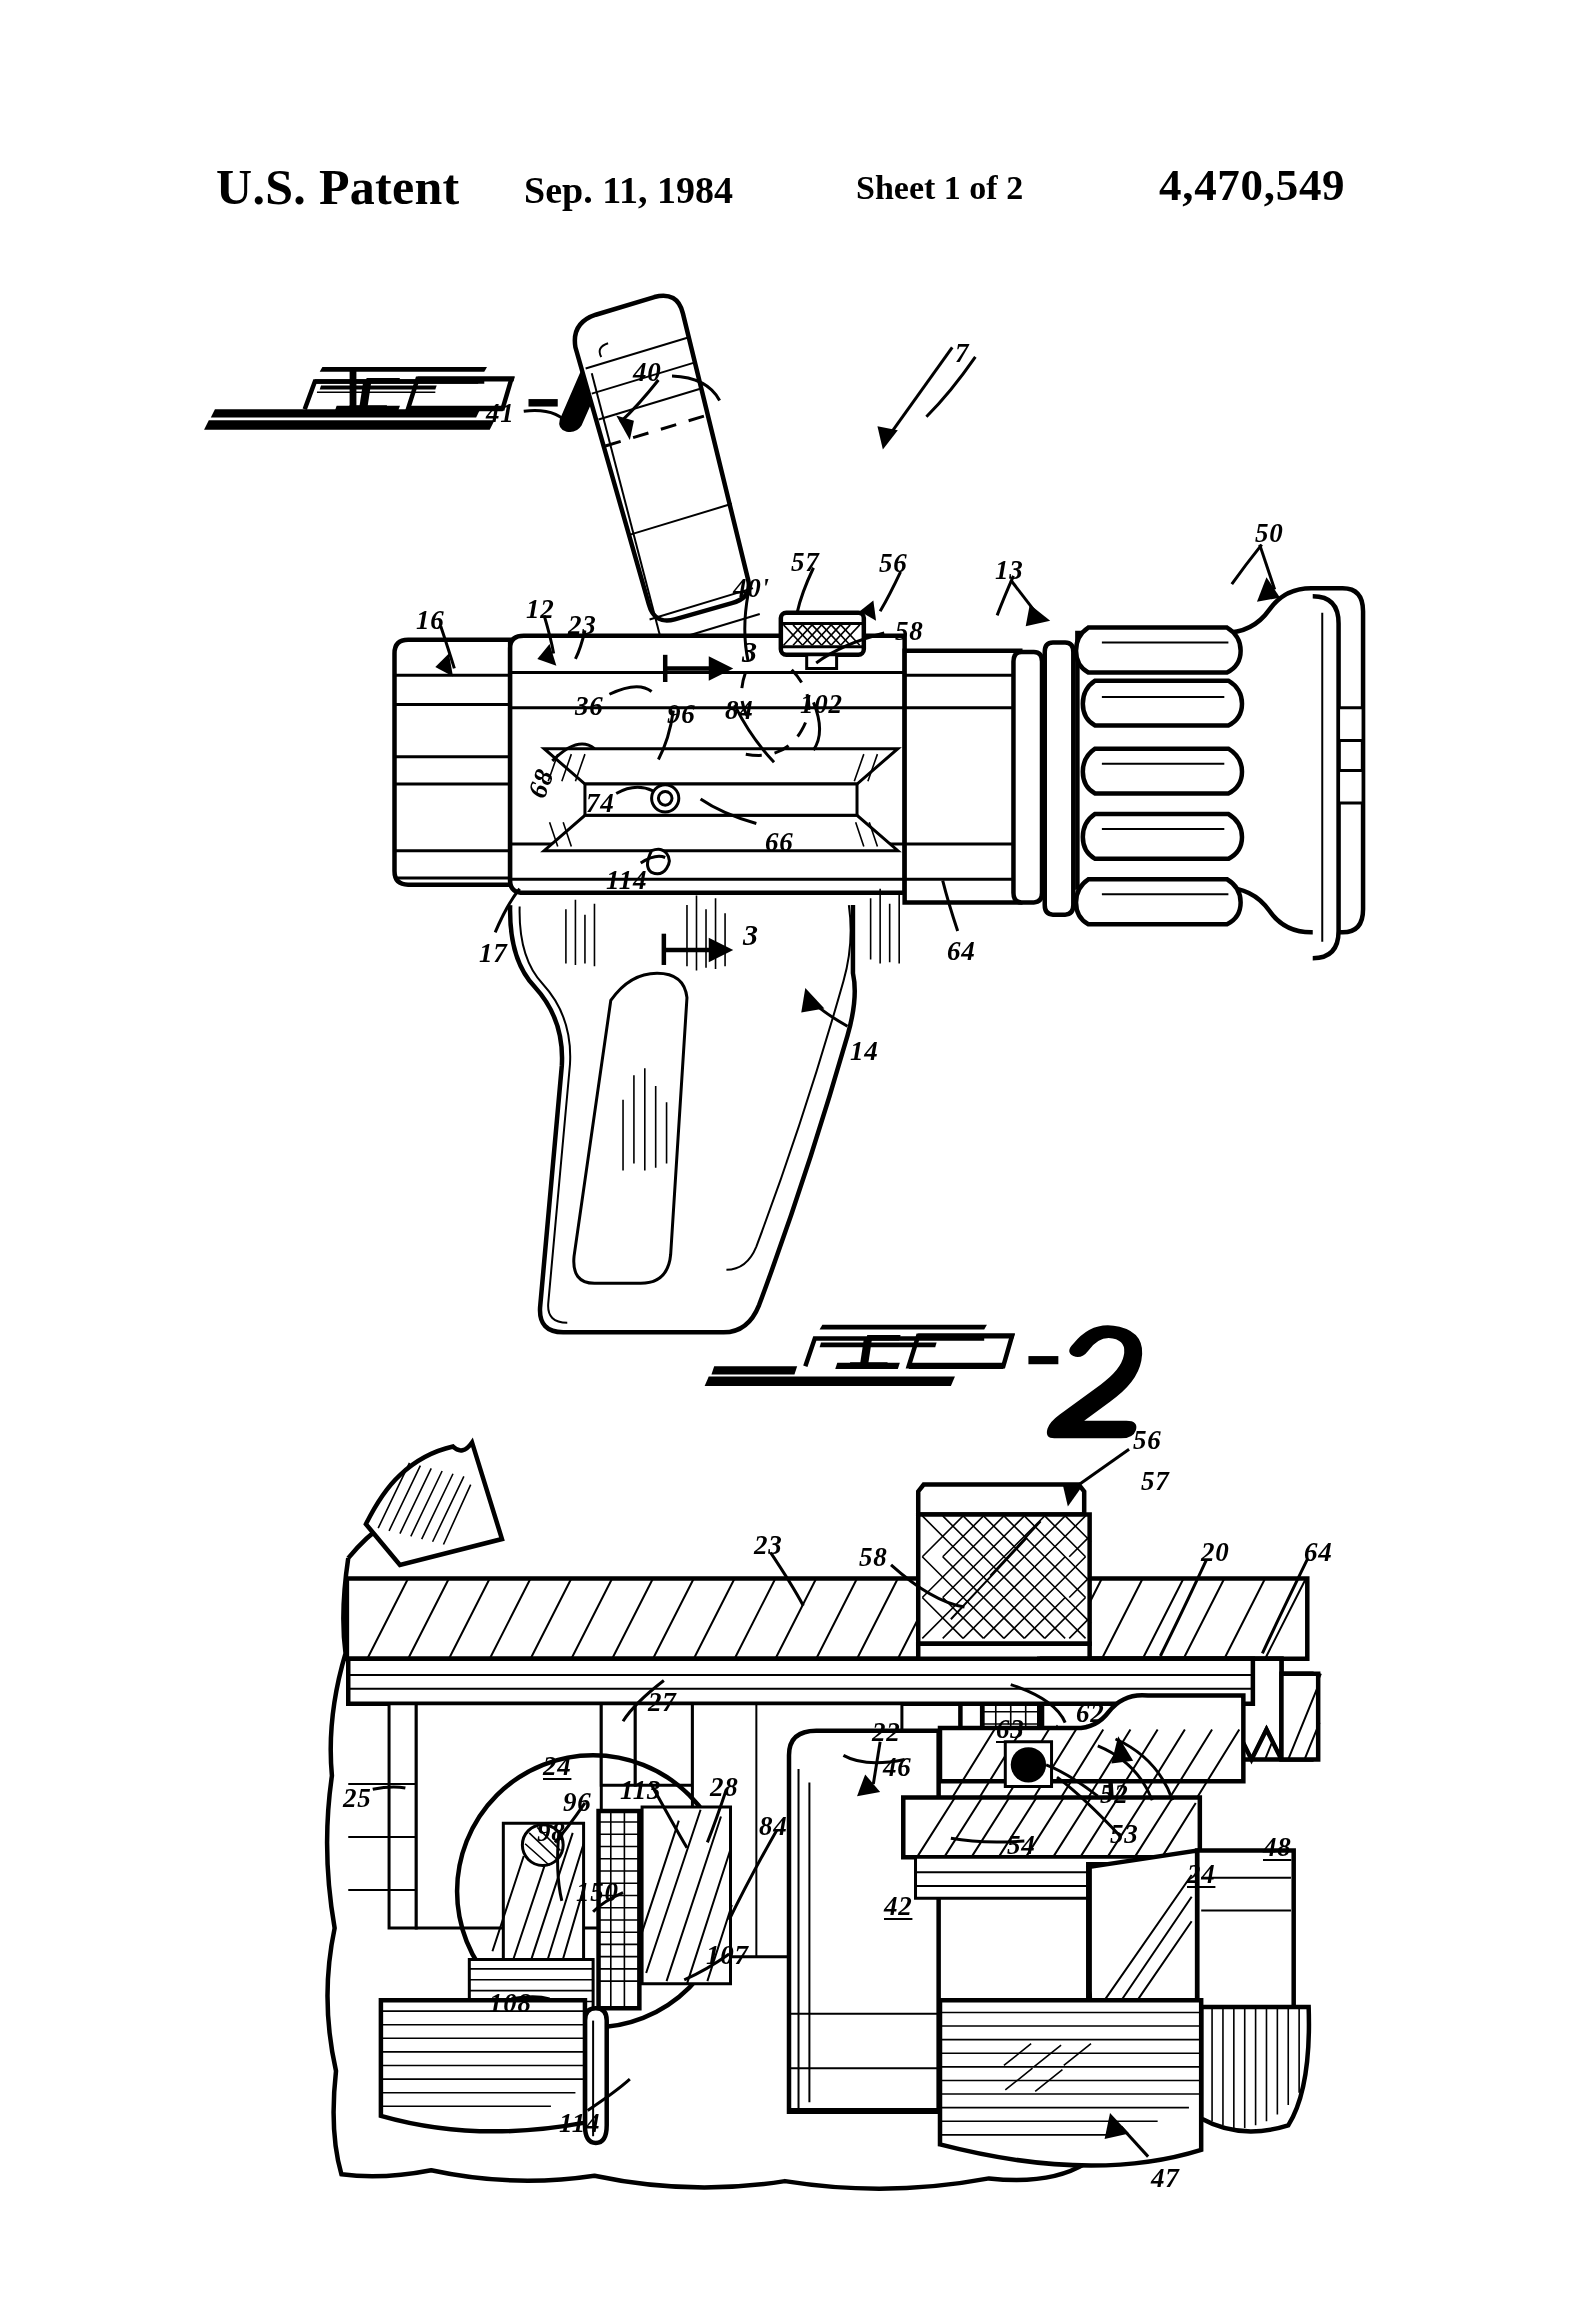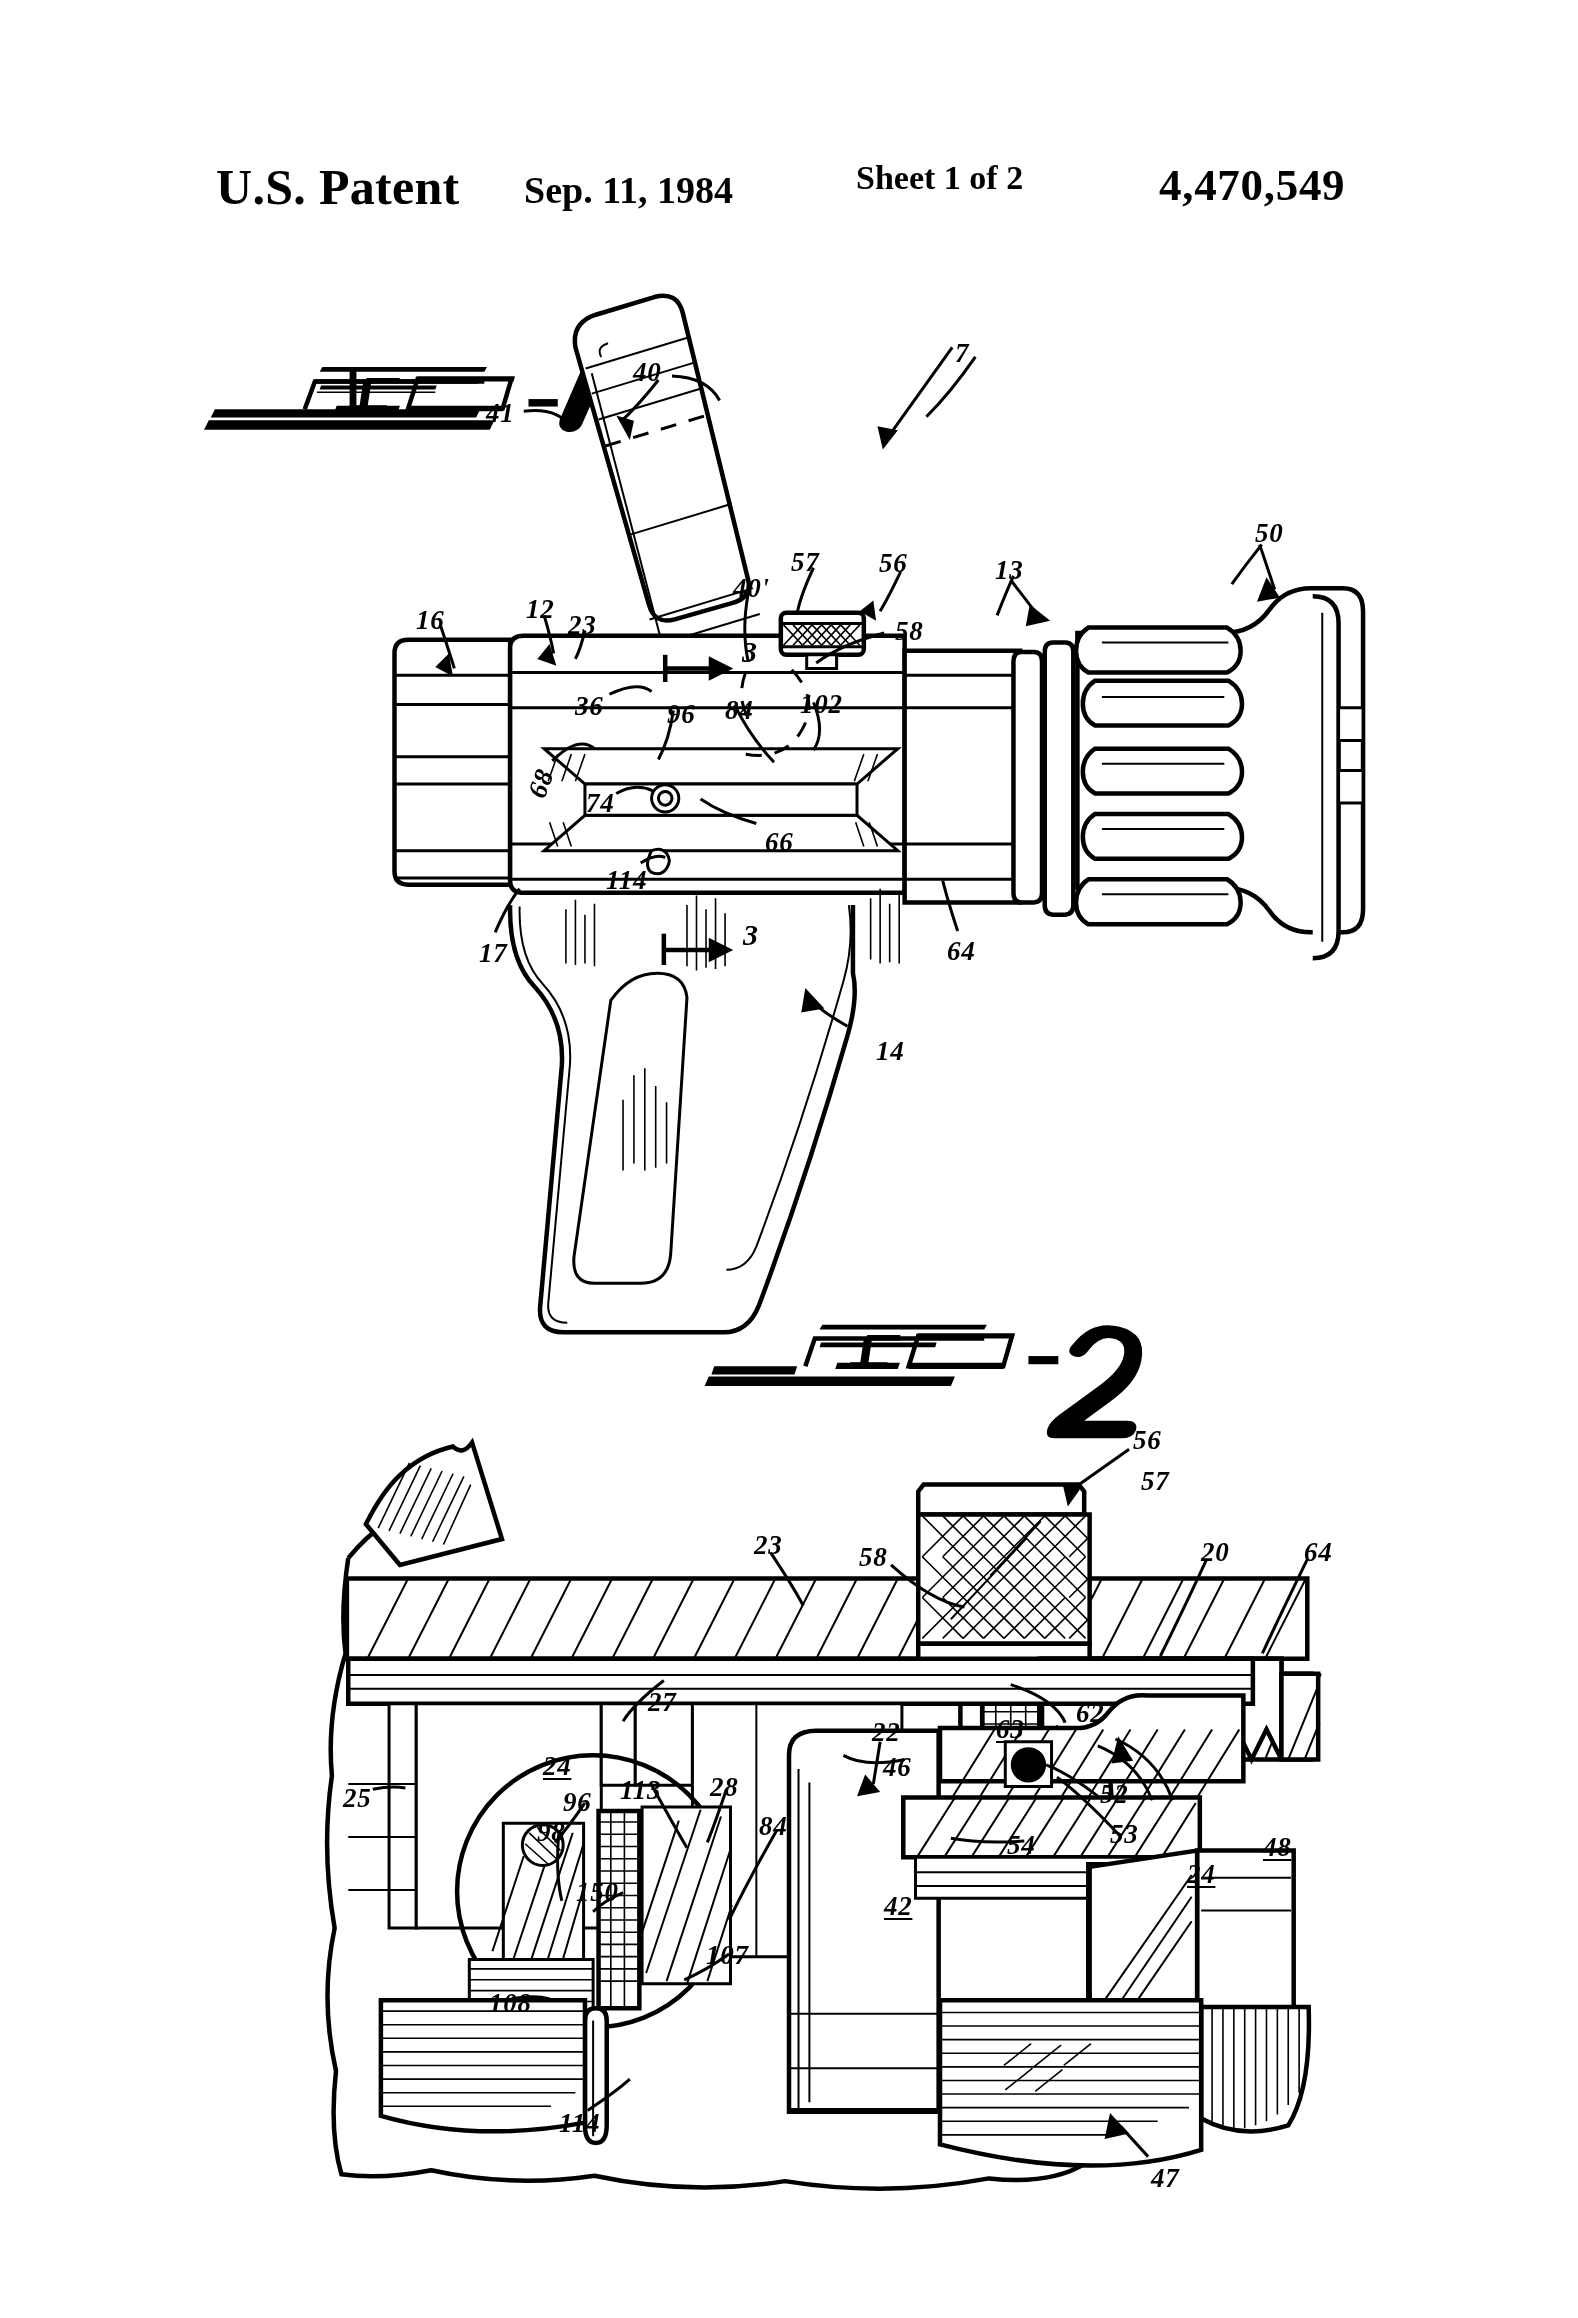--- a/index.html
+++ b/index.html
@@ -6,21 +6,21 @@
   body{
     width:1578px;height:2319px;position:relative;overflow:hidden;
     font-family:"Liberation Serif", serif;color:#000;
   }
   #sheet{position:absolute;inset:0;background:#fff;}
 
   
   .hdr{position:absolute;top:158px;left:0;width:1578px;height:75px;}
   .hdr-uspat{position:absolute;left:216px;top:0px;font-size:50px;font-weight:bold;letter-spacing:0.3px;font-family:"Liberation Serif",serif;}
   .hdr-date{position:absolute;left:524px;top:9.5px;font-size:38px;font-weight:bold;}
-  .hdr-sheet{position:absolute;left:856px;top:1px;font-size:34px;font-weight:bold;text-align:center;}
+  .hdr-sheet{position:absolute;left:856px;top:11px;font-size:34px;font-weight:bold;text-align:center;}
   .hdr-num{position:absolute;left:1159px;top:1.4px;font-size:45px;font-weight:bold;letter-spacing:0.7px;}
 
   
   .ref{
     position:absolute;font-family:"Liberation Serif",serif;
     font-style:italic;font-weight:bold;font-size:27px;line-height:1;
     white-space:nowrap;letter-spacing:0.7px;
   }
   .ref.u{text-decoration:underline;text-underline-offset:3.4px;}
   .ref.big{font-size:30px;}
@@ -549,21 +549,21 @@
     <div class="ref" style="left:575px; top:693px;">36</div>
     <div class="ref" style="left:667px; top:701px;">96</div>
     <div class="ref" style="left:725px;top:697px;">84</div>
     <div class="ref" style="left:800px;top:691px;">102</div>
     <div class="ref" style="left:527px; top:770px; transform:rotate(-70deg);">68</div>
     <div class="ref" style="left:586px; top:790px;">74</div>
     <div class="ref" style="left:765px;top:829px;">66</div>
     <div class="ref" style="left:606px; top:867px;">114</div>
     <div class="ref" style="left:479px; top:940px;">17</div>
     <div class="ref" style="left:947px;top:938px;">64</div>
-    <div class="ref" style="left:876px;top:1038px;">14</div>
+    <div class="ref" style="left:850px;top:1038px;">14</div>
     <div class="ref big" style="left:742px;top:637px;">3</div>
     <div class="ref big" style="left:743px;top:920px;">3</div>
   </div>
 
   <div>
     <div class="ref" style="left:1133px;top:1427px;">56</div>
     <div class="ref" style="left:1141px;top:1468px;">57</div>
     <div class="ref" style="left:754px;top:1532px;">23</div>
     <div class="ref" style="left:859px;top:1544px;">58</div>
     <div class="ref" style="left:1201px;top:1539px;">20</div>

